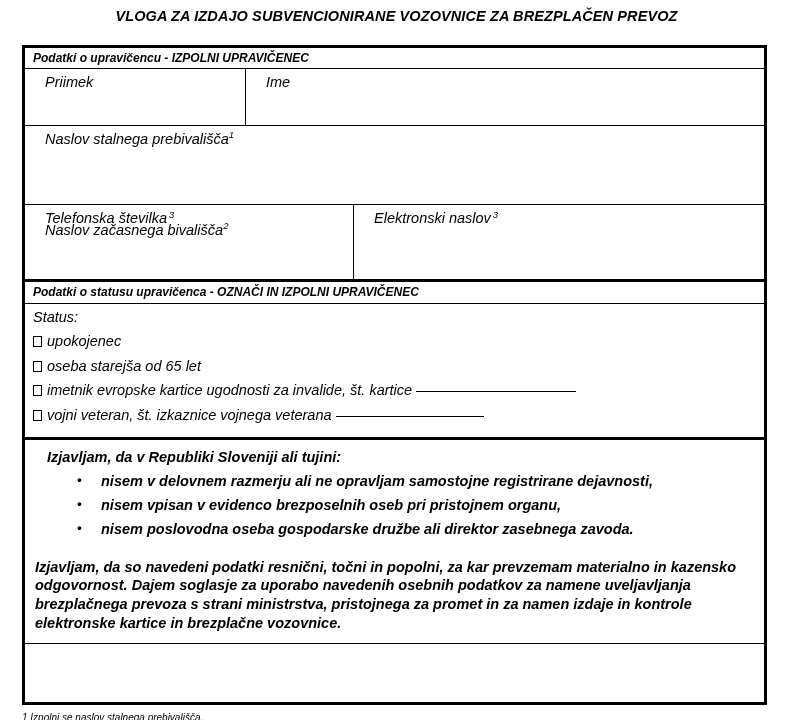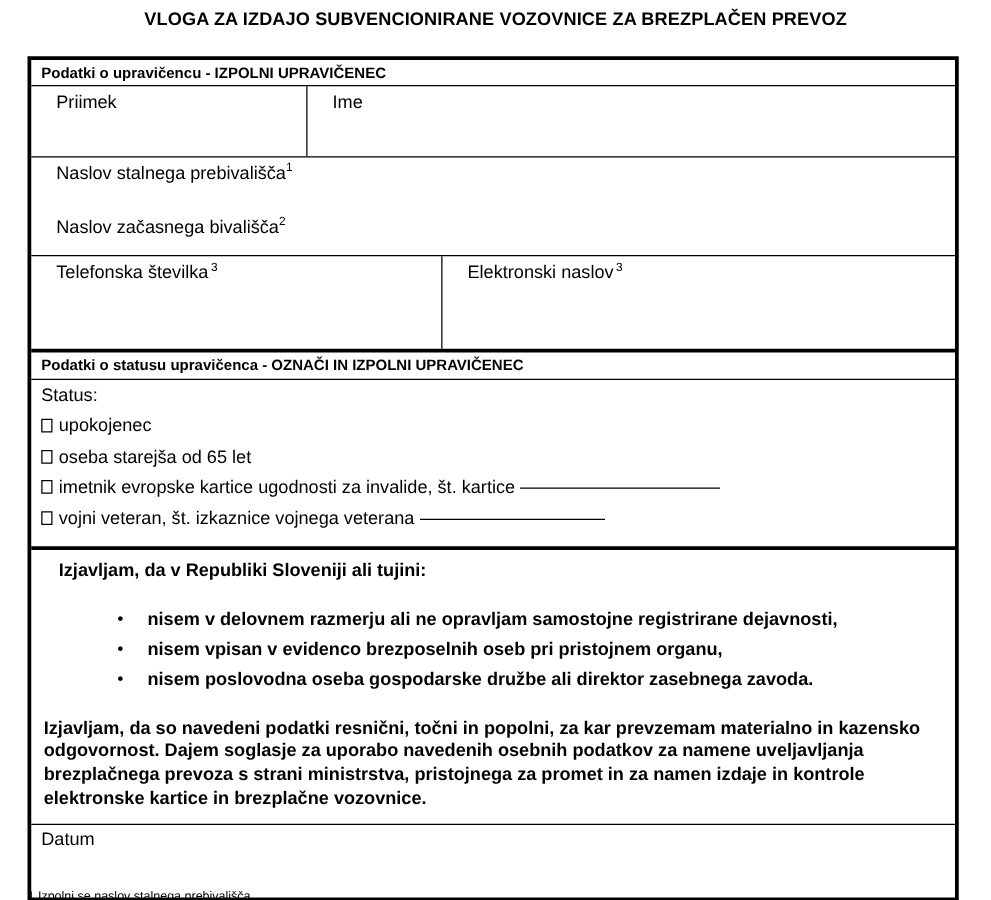--- a/index.html
+++ b/index.html
@@ -13,20 +13,21 @@
     overflow: hidden;
     font-family: "Liberation Sans", sans-serif;
     color: #000000;
     -webkit-font-smoothing: none;
   }
 
   .page {
     position: relative;
     width: 793px;
     height: 590px;
+    font-style: italic;
   }
 
   
   .doc-title {
     position: absolute;
     left: 0;
     top: 8px;
     width: 793px;
     text-align: center;
     font-size: 14.5px;
@@ -115,21 +116,21 @@
 
   
   .decl-body {
     padding: 8px 14px 10px 10px;
     font-size: 14.5px;
     font-weight: bold;
     line-height: 1.30;
   }
   .decl-intro { margin: 0 0 2px 12px; }
   .decl-list {
-    margin: 17px;
+    margin: 0;
     padding: 0;
     list-style: none;
   }
   .decl-list li {
     position: relative;
     padding: 3px 0 3px 66px;
     line-height: 1.25;
   }
   .decl-list li::before {
     content: "\2022";
@@ -189,21 +190,21 @@
           <span>Ime</span>
         </div>
       </div>
 
       <div class="row">
         <div class="cell" style="width:739px;height:78px;padding-top:6px;">
           <div style="line-height:1.1;">
             <span>Naslov stalnega prebivališča</span><sup class="fn">1</sup>
           </div>
           <div style="height:27px;"></div>
-          <div style="line-height:1.1;">
+          <div style="line-height:1.1;margin-top:48px;">
             <span>Naslov začasnega bivališča</span><sup class="fn">2</sup>
           </div>
         </div>
       </div>
 
       <div class="row">
         <div class="cell" style="width:328px;height:74px;">
           <span>Telefonska številka</span><sup class="fn sp">3</sup>
         </div>
         <div class="cell" style="width:411px;height:74px;">
@@ -246,23 +247,20 @@
         <ul class="decl-list">
           <li>nisem v delovnem razmerju ali ne opravljam samostojne registrirane dejavnosti,</li>
           <li>nisem vpisan v evidenco brezposelnih oseb pri pristojnem organu,</li>
           <li>nisem poslovodna oseba gospodarske družbe ali direktor zasebnega zavoda.</li>
         </ul>
 
         <p class="decl-para">Izjavljam, da so navedeni podatki resnični, točni in popolni, za kar prevzemam materialno in kazensko odgovornost. Dajem soglasje za uporabo navedenih osebnih podatkov za namene uveljavljanja brezplačnega prevoza s strani ministrstva, pristojnega za promet in za namen izdaje in kontrole elektronske kartice in brezplačne vozovnice.</p>
       </div>
 
       <div class="sign-row">
-        <div class="sign-cell sign-datum">
-          <span>Datum</span>
-        </div>
       </div>
     </div>
 
   </div>
 
   <div class="footnote">1 Izpolni se naslov stalnega prebivališča.</div>
 
 </div>
 
 </body></html>

